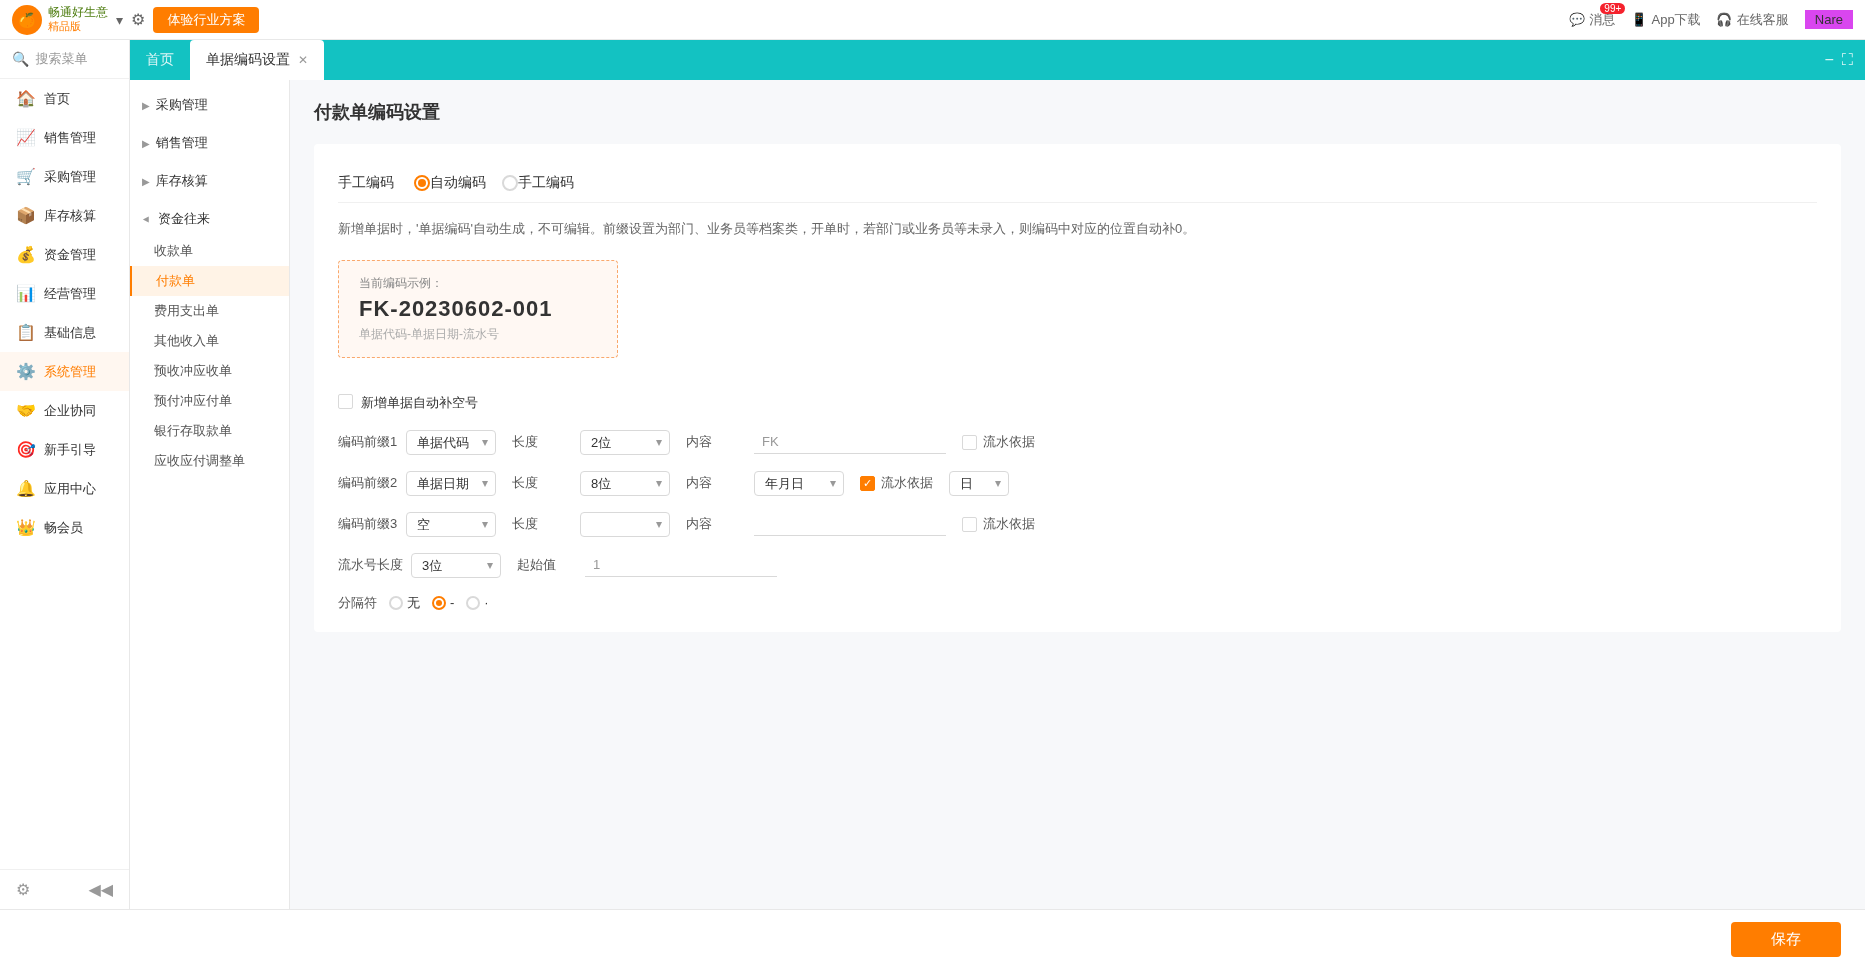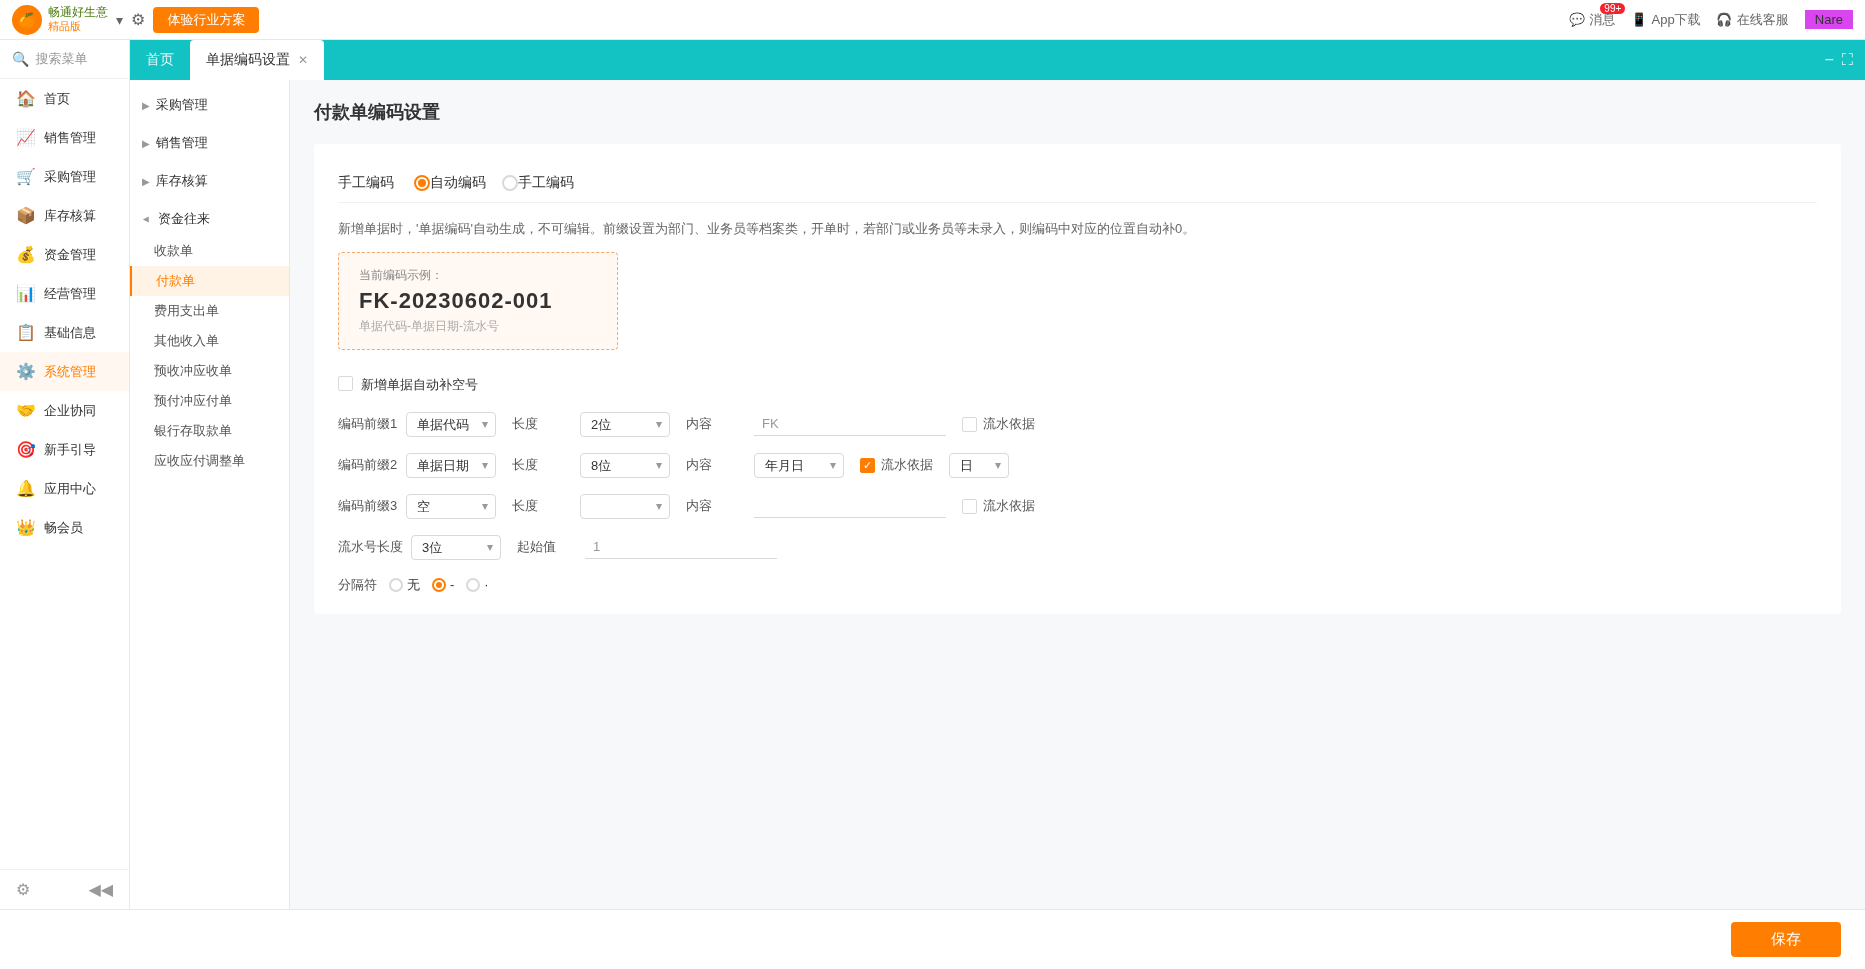--- a/index.html
+++ b/index.html
@@ -124,30 +124,30 @@
 
     
     .encoding-method-row { display: flex; align-items: center; gap: 20px; margin-bottom: 16px; padding: 10px 0; border-bottom: 1px solid #f0f0f0; }
     .encoding-label { font-size: 14px; color: #333; }
     .radio-group { display: flex; align-items: center; gap: 16px; }
     .radio-item { display: flex; align-items: center; cursor: pointer; font-size: 14px; color: #333; }
     .radio-dot { width: 16px; height: 16px; border-radius: 50%; border: 2px solid #d9d9d9; position: relative; }
     .radio-dot.checked { border-color: #ff7d00; }
     .radio-dot.checked::after { content: ''; position: absolute; width: 8px; height: 8px; background: #ff7d00; border-radius: 50%; top: 50%; left: 50%; transform: translate(-50%, -50%); }
 
-    .info-text { font-size: 13px; color: #666; margin-bottom: 12px; line-height: 1.6; }
+    .info-text { font-size: 13px; color: #666; margin-bottom: 20px; line-height: 1.6; }
 
     
     .preview-box {
       border: 1.5px dashed #f9a86c;
       background: #fff8f3;
       border-radius: 4px;
       padding: 14px 20px;
       display: inline-block;
-      margin-bottom: 26px;
+      margin-bottom: 36px;
       min-width: 280px;
     }
     .preview-label { font-size: 12px; color: #888; margin-bottom: 4px; }
     .preview-code { font-size: 22px; font-weight: 700; color: #333; letter-spacing: 1px; }
     .preview-desc { font-size: 12px; color: #aaa; margin-top: 4px; }
 
     
     .checkbox-row { display: flex; align-items: flex-start; gap: 8px; margin-bottom: 18px; }
     .cb-box { width: 15px; height: 15px; border: 1.5px solid #d9d9d9; border-radius: 2px; cursor: pointer; display: flex; align-items: center; justify-content: center; }
     .cb-label { font-size: 13px; color: #333; }

